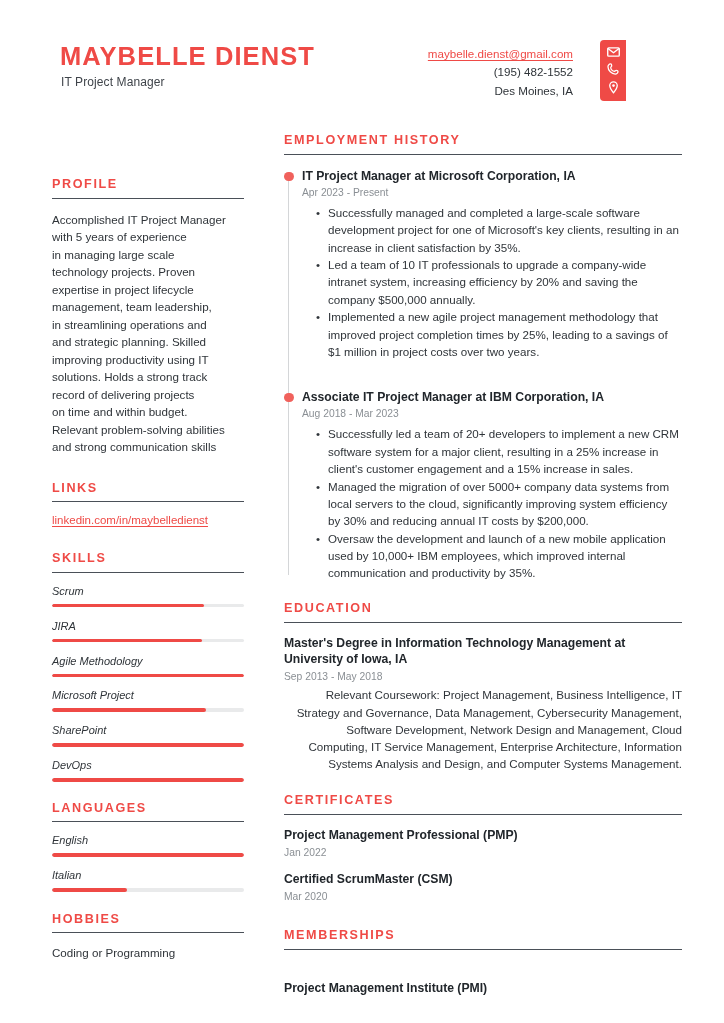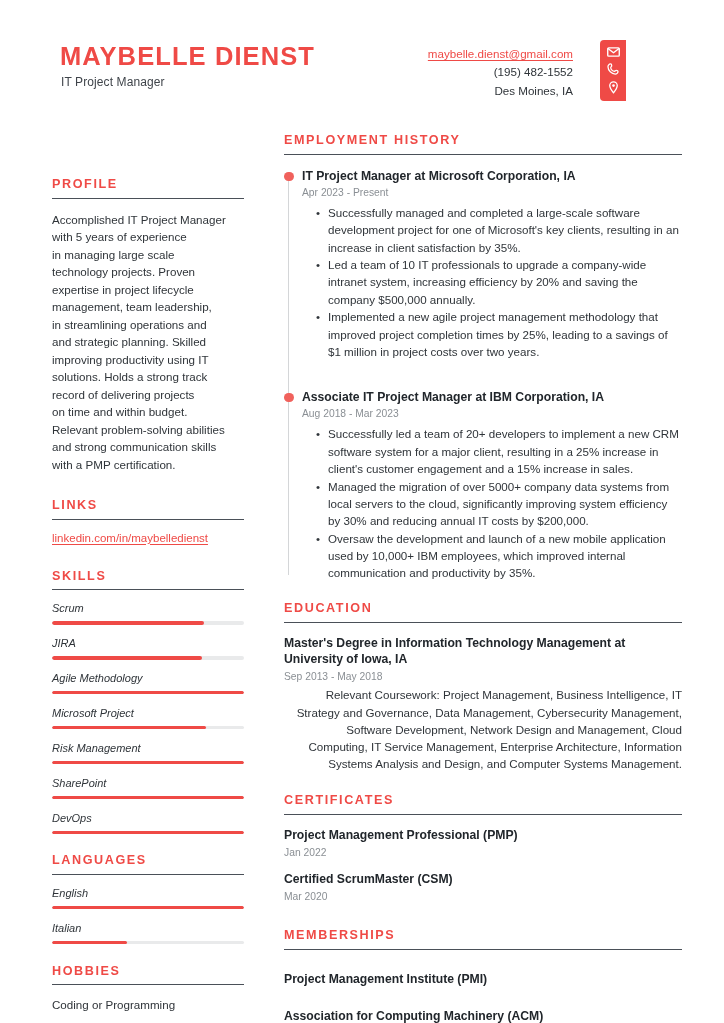--- a/index.html
+++ b/index.html
@@ -225,21 +225,21 @@
     line-height: 13px;
   }
   .entry-body {
     margin-top: 3px;
     font-size: 11.6px;
     line-height: 17.2px;
     color: #2f3439;
     text-align: right;
   }
   .cert-entry { margin-top: 12px; }
-  .member-entry { margin-top: 21px; }
+  .member-entry { margin-top: 30px; }
 </style>
 </head>
 <body>
 
 <div class="page">
 
   <div class="header">
     <div class="name">MAYBELLE DIENST</div>
     <div class="job-title">IT Project Manager</div>
 
@@ -283,21 +283,20 @@
         <div>expertise in project lifecycle</div>
         <div>management, team leadership,</div>
         <div>in streamlining operations and</div>
         <div>and strategic planning. Skilled</div>
         <div>improving productivity using IT</div>
         <div>solutions. Holds a strong track</div>
         <div>record of delivering projects</div>
         <div>on time and within budget.</div>
         <div>Relevant problem-solving abilities</div>
         <div>and strong communication skills</div>
-        <div>with a PMP certification.</div>
       </div>
     </div>
 
     <div class="section" style="margin-top:26px">
       <div class="sec-title">LINKS</div>
       <div class="sec-rule"></div>
       <a class="link-item" href="#">linkedin.com/in/maybelledienst</a>
     </div>
 
     <div class="section" style="margin-top:24px">
@@ -319,26 +318,20 @@
         <div class="rated-row">
           <div class="rated-label">Agile Methodology</div>
           <div class="bar-track">
             <div class="bar-fill" style="width: 100%;"></div>
           </div>
         </div>
         <div class="rated-row">
           <div class="rated-label">Microsoft Project</div>
           <div class="bar-track">
             <div class="bar-fill" style="width: 80%;"></div>
-          </div>
-        </div>
-        <div class="rated-row">
-          <div class="rated-label">Risk Management</div>
-          <div class="bar-track">
-            <div class="bar-fill" style="width: 100%;"></div>
           </div>
         </div>
         <div class="rated-row">
           <div class="rated-label">SharePoint</div>
           <div class="bar-track">
             <div class="bar-fill" style="width: 100%;"></div>
           </div>
         </div>
         <div class="rated-row">
           <div class="rated-label">DevOps</div>

